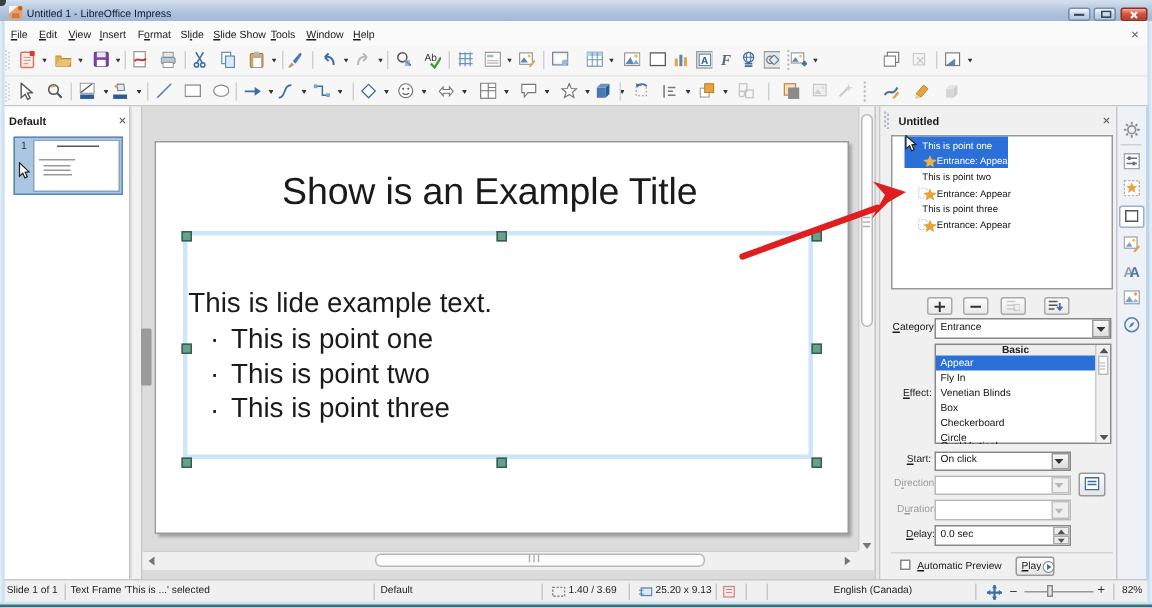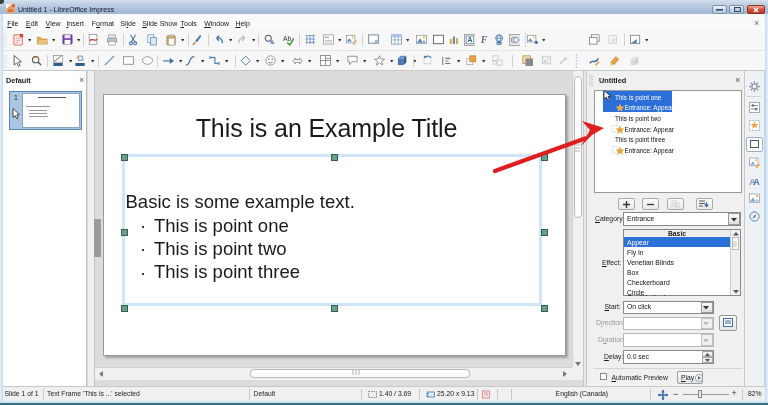--- a/index.html
+++ b/index.html
@@ -428,31 +428,31 @@
 <div style="position:absolute;left:26px;top:106px;width:24px;height:1px;background:#999"></div>
 <div style="position:absolute;left:29px;top:109.5px;width:18px;height:1px;background:#999"></div>
 <div style="position:absolute;left:29px;top:112.5px;width:18px;height:1px;background:#999"></div>
 <div style="position:absolute;left:29px;top:115.5px;width:19px;height:1px;background:#999"></div>
 <svg style="position:absolute;left:11.5px;top:108px" width="8" height="12" viewBox="0 0 8 12">
     <path d="M1 0.5 L1 9.5 L3.2 7.5 L4.6 10.6 L6.2 9.8 L4.8 6.8 L7.4 6.6 Z" fill="#fff" stroke="#222" stroke-width="0.8"></path>
   </svg>
 <div style="position:absolute;left:88px;top:71px;width:7px;height:315px;background:#f0f0f0;border-right:1px solid #c4c4c4"></div>
 <div style="position:absolute;left:94px;top:219px;width:7px;height:38px;background:#9a9a9a;border-radius:1px"></div>
 <div style="position:absolute;left:103px;top:94px;width:463px;height:262px;background:#fff;border:1px solid #9a9a9a;box-shadow:2px 2px 2px #a0a0a4"></div>
-<div style="position:absolute;left:103px;top:114.2px;width:447px;text-align:center;font-size:25px;color:#1a1a1a;line-height:28px;letter-spacing:-0.1px">This is an Example Title</div>
+<div style="position:absolute;left:103px;top:114.2px;width:447px;text-align:center;font-size:25px;color:#1a1a1a;line-height:28px;letter-spacing:-0.1px">Show is an Example Title</div>
 <div style="position:absolute;left:122px;top:154px;width:420px;height:152px;border:3px solid #cfe5fa"></div>
 <div style="position:absolute;left:120.5px;top:153.5px;width:7px;height:7px;background:#67a18b;border:1px solid #35604e"></div>
 <div style="position:absolute;left:120.5px;top:304.5px;width:7px;height:7px;background:#67a18b;border:1px solid #35604e"></div>
 <div style="position:absolute;left:330.5px;top:153.5px;width:7px;height:7px;background:#67a18b;border:1px solid #35604e"></div>
 <div style="position:absolute;left:330.5px;top:304.5px;width:7px;height:7px;background:#67a18b;border:1px solid #35604e"></div>
 <div style="position:absolute;left:540.5px;top:153.5px;width:7px;height:7px;background:#67a18b;border:1px solid #35604e"></div>
 <div style="position:absolute;left:540.5px;top:304.5px;width:7px;height:7px;background:#67a18b;border:1px solid #35604e"></div>
 <div style="position:absolute;left:120.5px;top:228.5px;width:7px;height:7px;background:#67a18b;border:1px solid #35604e"></div>
 <div style="position:absolute;left:540.5px;top:228.5px;width:7px;height:7px;background:#67a18b;border:1px solid #35604e"></div>
-<div style="position:absolute;left:125.5px;top:192.2px;font-size:18.5px;color:#1a1a1a;font-weight:normal;white-space:nowrap;line-height:20.5px;">Basic is some example text.</div>
+<div style="position:absolute;left:125.5px;top:192.2px;font-size:18.5px;color:#1a1a1a;font-weight:normal;white-space:nowrap;line-height:20.5px;">This is lide example text.</div>
 <div style="position:absolute;left:140px;top:215.8px;font-size:18.5px;color:#1a1a1a;font-weight:normal;white-space:nowrap;line-height:20.5px;">·</div>
 <div style="position:absolute;left:154px;top:215.6px;font-size:18.5px;color:#1a1a1a;font-weight:normal;white-space:nowrap;line-height:20.5px;">This is point one</div>
 <div style="position:absolute;left:140px;top:239.2px;font-size:18.5px;color:#1a1a1a;font-weight:normal;white-space:nowrap;line-height:20.5px;">·</div>
 <div style="position:absolute;left:154px;top:239px;font-size:18.5px;color:#1a1a1a;font-weight:normal;white-space:nowrap;line-height:20.5px;">This is point two</div>
 <div style="position:absolute;left:140px;top:262.6px;font-size:18.5px;color:#1a1a1a;font-weight:normal;white-space:nowrap;line-height:20.5px;">·</div>
 <div style="position:absolute;left:154px;top:262.4px;font-size:18.5px;color:#1a1a1a;font-weight:normal;white-space:nowrap;line-height:20.5px;">This is point three</div>
 <div style="position:absolute;left:572px;top:71px;width:11px;height:301px;background:#f0f0f0;border-left:1px solid #d0d0d0"></div>
 <div style="position:absolute;left:573.5px;top:76px;width:8px;height:142px;background:#fdfdfd;border:1px solid #b8b8b8;border-radius:4px"></div>
 <svg style="position:absolute;left:575px;top:144px" width="5" height="10" viewBox="0 0 5 10">
     <path d="M0 1 H5 M0 4 H5 M0 7 H5" stroke="#b0b0b0" stroke-width="1"></path>

